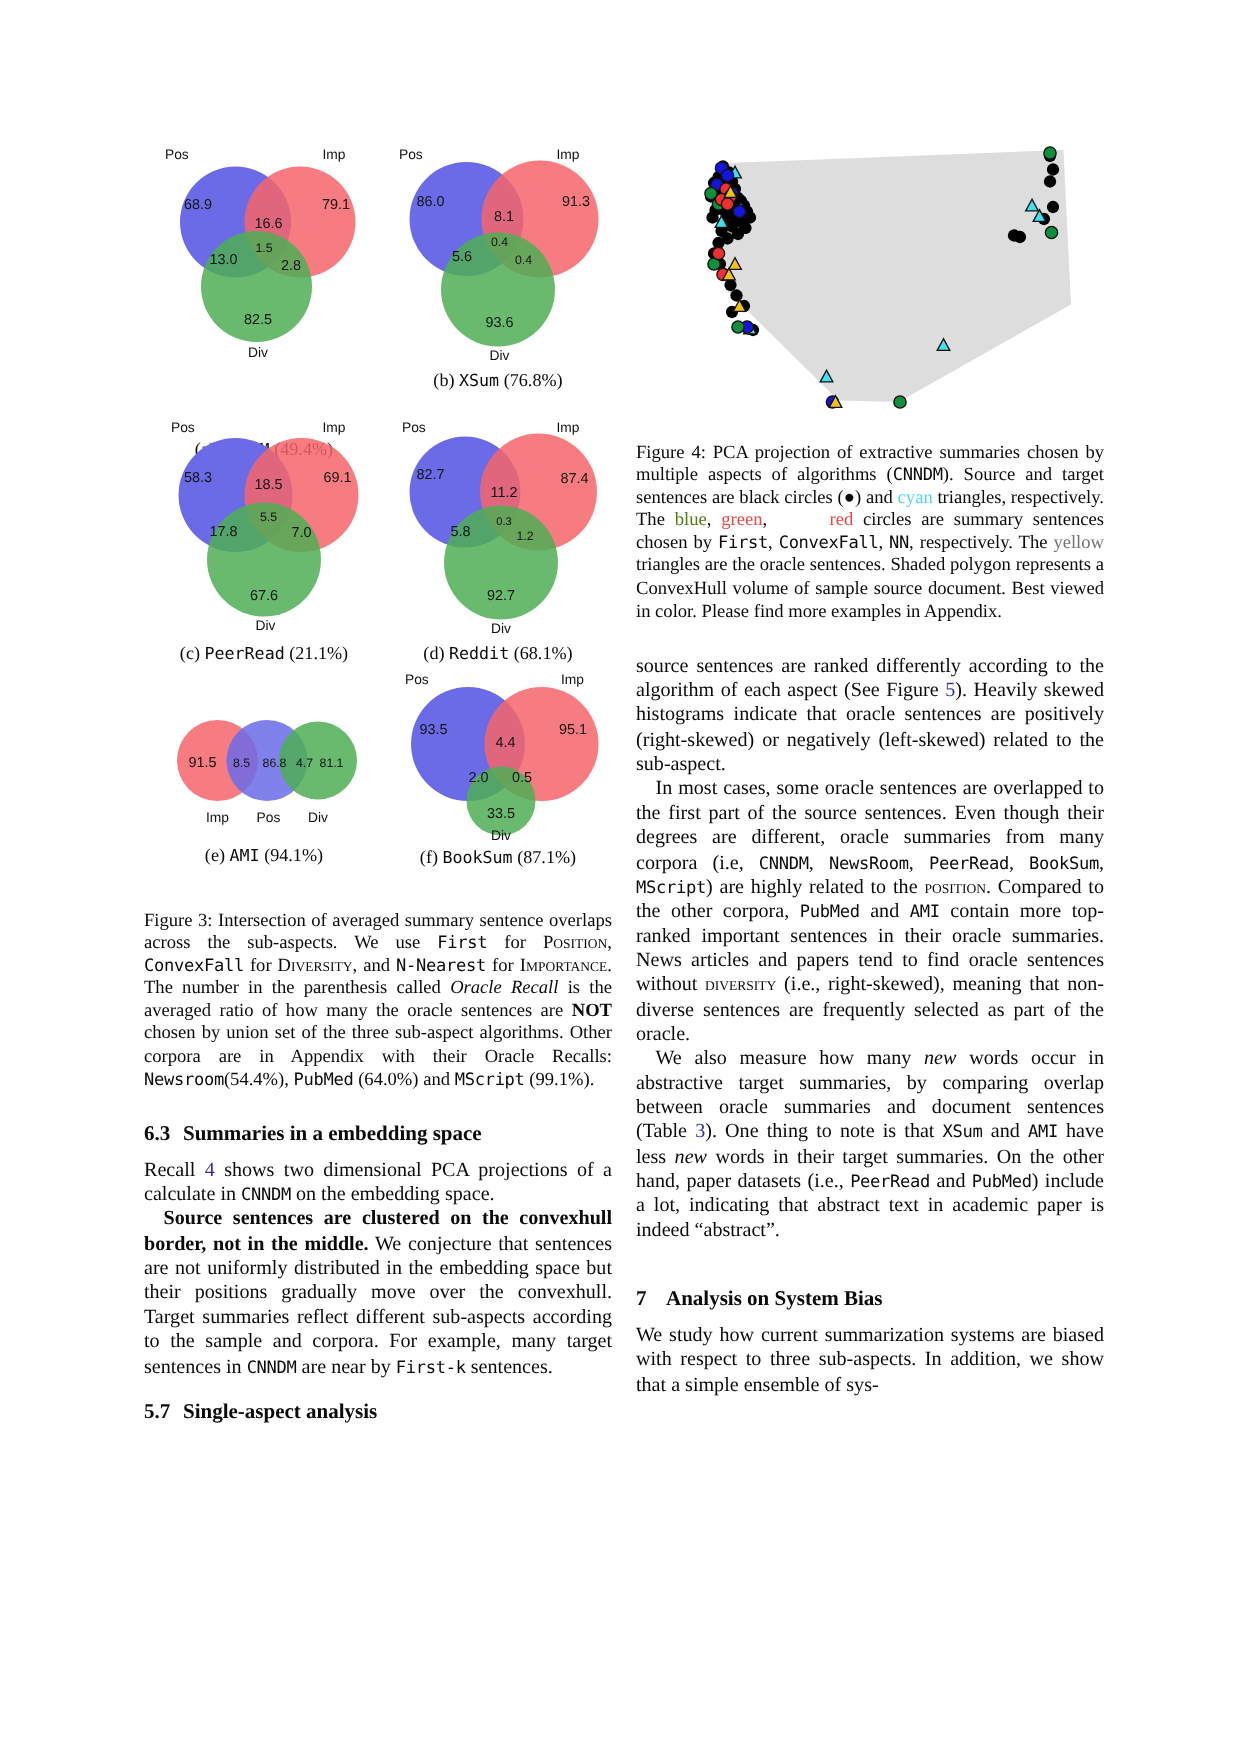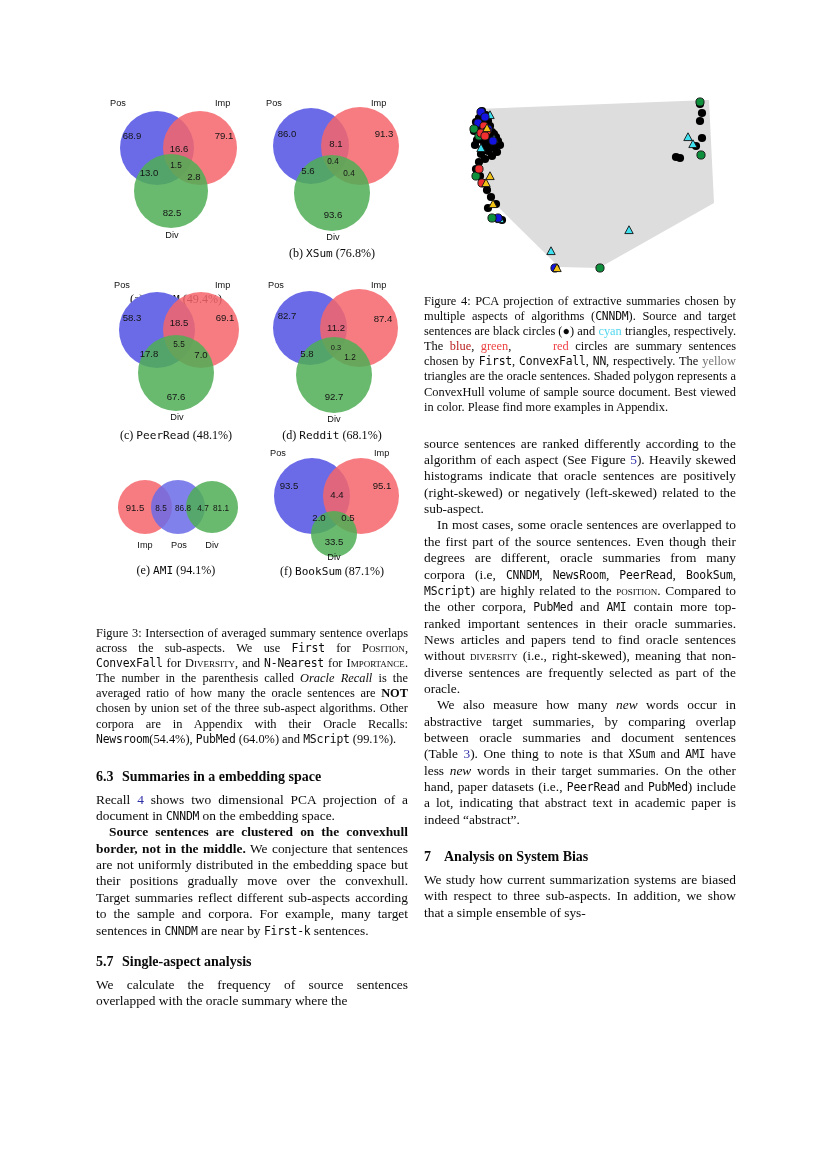--- a/index.html
+++ b/index.html
@@ -29,21 +29,21 @@
     font-weight:bold;font-size:14px;line-height:16px;
     margin:15px 0 7px 0;
   }
   .h-sec .num{display:inline-block;min-width:26px;}
   .h-sec.h7 .num{min-width:20px;}
   .tt{font-family:"DejaVu Sans Mono", monospace;font-size:11.4px;letter-spacing:-0.2px;}
   .sc{font-variant:small-caps;}
   .bold{font-weight:bold;}
   .it{font-style:italic;}
   .lnk{color:#2f2fa8;}
-  .c-blue{color:#b91c1c;}
+  .c-blue{color:#4d7c0f;}
   .c-green{color:#ef4444;}
   .c-red{color:#f0424a;margin-left:35px;}
   .c-cyan{color:#52d7ee;}
   .c-yellow{color:#737373;}
 
   
   .fig3{position:absolute;left:96px;top:88px;width:312px;height:495px;}
   .venn{position:absolute;}
   .vcap{
     position:absolute;width:100%;text-align:center;
@@ -117,21 +117,21 @@
         <circle cx="76" cy="95" r="38" fill="#4FAE55" fill-opacity="0.85"></circle>
         <text class="vnum" x="32" y="43" text-anchor="middle">58.3</text>
         <text class="vnum" x="125" y="43" text-anchor="middle">69.1</text>
         <text class="vnum" x="76" y="122" text-anchor="middle">67.6</text>
         <text class="vnum" x="79" y="48" text-anchor="middle">18.5</text>
         <text class="vnum" x="49" y="79" text-anchor="middle">17.8</text>
         <text class="vnum" x="101" y="80" text-anchor="middle">7.0</text>
         <text class="vnum sm" x="79" y="69" text-anchor="middle">5.5</text>
         <text class="vlabel" x="77" y="142" text-anchor="middle">Div</text>
       </svg>
-      <div class="vcap" style="top:150px;"><span>(c) </span><span class="mono">PeerRead</span><span> (48.1%)</span></div>
+      <div class="vcap" style="top:150px;"><span>(c) </span><span class="mono">PeerRead</span><span> (21.1%)</span></div>
     </div>
 
     <div class="venn" style="left:160px;top:190px;width:152px;height:170px;">
       <svg class="vsvg" width="152" height="150" viewBox="0 0 152 150">
         <text class="vlabel" x="12" y="10">Pos</text>
         <text class="vlabel" x="115" y="10">Imp</text>
         <circle cx="54" cy="50" r="37" fill="#6B6BE8"></circle>
         <circle cx="103" cy="50" r="39" fill="#F4656B" fill-opacity="0.85"></circle>
         <circle cx="78" cy="97" r="38" fill="#4FAE55" fill-opacity="0.85"></circle>
         <text class="vnum" x="31" y="41" text-anchor="middle">82.7</text>
@@ -175,33 +175,32 @@
         <text class="vnum" x="78" y="99" text-anchor="middle">33.5</text>
         <text class="vnum" x="81" y="52" text-anchor="middle">4.4</text>
         <text class="vnum" x="63" y="75" text-anchor="middle">2.0</text>
         <text class="vnum" x="92" y="75" text-anchor="middle">0.5</text>
         <text class="vlabel" x="78" y="114" text-anchor="middle">Div</text>
       </svg>
       <div class="vcap" style="top:118px;"><span>(f) </span><span class="mono">BookSum</span><span> (87.1%)</span></div>
     </div>
   </div>
 
-  <div class="col col-left" style="top:620px;">
+  <div class="col col-left" style="top:600px;">
 
     <div class="caption"><span>Figure 3:</span><span>  Intersection of averaged summary sentence overlaps across the sub-aspects. We use </span><span class="tt">First</span><span> for </span><span class="sc">Position</span><span>, </span><span class="tt">ConvexFall</span><span> for </span><span class="sc">Diversity</span><span>, and </span><span class="tt">N-Nearest</span><span> for </span><span class="sc">Importance</span><span>. The number in the parenthesis called </span><span class="it">Oracle Recall</span><span> is the averaged ratio of how many the oracle sentences are </span><span class="bold">NOT</span><span> chosen by union set of the three sub-aspect algorithms. Other corpora are in Appendix with their Oracle Recalls: </span><span class="tt">Newsroom</span><span>(54.4%), </span><span class="tt">PubMed</span><span> (64.0%) and </span><span class="tt">MScript</span><span> (99.1%).</span></div>
 
     <div class="h-sec" style="margin-top:22px;"><span class="num">6.3</span><span>Summaries in a embedding space</span></div>
 
-    <div class="para"><span>Recall </span><span class="lnk">4</span><span> shows two dimensional PCA projection of a document in </span><span class="tt">CNNDM</span><span> on the embedding space.</span></div>
+    <div class="para"><span>Recall </span><span class="lnk">4</span><span> shows two dimensional PCA projections of a calculate in </span><span class="tt">CNNDM</span><span> on the embedding space.</span></div>
 
     <div class="para indent"><span class="bold">Source sentences are clustered on the convexhull border, not in the middle.</span><span> We conjecture that sentences are not uniformly distributed in the embedding space but their positions gradually move over the convexhull. Target summaries reflect different sub-aspects according to the sample and corpora. For example, many target sentences in </span><span class="tt">CNNDM</span><span> are near by </span><span class="tt">First-k</span><span> sentences.</span></div>
 
     <div class="h-sec"><span class="num">5.7</span><span>Single-aspect analysis</span></div>
 
-    <div class="para">We calculate the frequency of source sentences overlapped with the oracle summary where the</div>
   </div>
 
   <div class="fig4">
     <svg width="312" height="190" viewBox="0 0 312 190">
       <polygon id="hullPoly" fill="#DDDDDD" points="53,21 285,12 290,115 175,180 135,179 60,105"></polygon>
       <g id="ptLayer">
           <circle cx="58" cy="23" r="4.1" fill="#000000"></circle>
           <circle cx="62" cy="27" r="4.1" fill="#000000"></circle>
           <circle cx="55" cy="30" r="4.1" fill="#000000"></circle>
           <circle cx="64" cy="33" r="4.1" fill="#000000"></circle>
@@ -291,18 +290,18 @@
   <div class="col col-right" style="top:288px;">
 
     <div class="caption"><span>Figure 4:</span><span>  PCA projection of extractive summaries chosen by multiple aspects of algorithms (</span><span class="tt">CNNDM</span><span>). Source and target sentences are black circles (</span><span>●</span><span>) and </span><span class="c-cyan">cyan</span><span> triangles, respectively.  The </span><span class="c-blue">blue</span><span>, </span><span class="c-green">green</span><span>, </span><span class="c-red">red</span><span> circles are summary sentences chosen by </span><span class="tt">First</span><span>, </span><span class="tt">ConvexFall</span><span>, </span><span class="tt">NN</span><span>, respectively.  The </span><span class="c-yellow">yellow</span><span> triangles are the oracle sentences.  Shaded polygon represents a ConvexHull volume of sample source document.  Best viewed in color. Please find more examples in Appendix.</span></div>
 
     <div class="para" style="margin-top:21px;"><span>source sentences are ranked differently according to the algorithm of each aspect (See Figure </span><span class="lnk">5</span><span>). Heavily skewed histograms indicate that oracle sentences are positively (right-skewed) or negatively (left-skewed) related to the sub-aspect.</span></div>
 
     <div class="para indent"><span>In most cases, some oracle sentences are overlapped to the first part of the source sentences. Even though their degrees are different, oracle summaries from many corpora (i.e, </span><span class="tt">CNNDM</span><span>, </span><span class="tt">NewsRoom</span><span>, </span><span class="tt">PeerRead</span><span>, </span><span class="tt">BookSum</span><span>, </span><span class="tt">MScript</span><span>) are highly related to the </span><span class="sc">position</span><span>. Compared to the other corpora, </span><span class="tt">PubMed</span><span> and </span><span class="tt">AMI</span><span> contain more top-ranked important sentences in their oracle summaries.  News articles and papers tend to find oracle sentences without </span><span class="sc">diversity</span><span> (i.e., right-skewed), meaning that non-diverse sentences are frequently selected as part of the oracle.</span></div>
 
     <div class="para indent"><span>We also measure how many </span><span class="it">new</span><span> words occur in abstractive target summaries, by comparing overlap between oracle summaries and document sentences (Table </span><span class="lnk">3</span><span>).  One thing to note is that </span><span class="tt">XSum</span><span> and </span><span class="tt">AMI</span><span> have less </span><span class="it">new</span><span> words in their target summaries.  On the other hand, paper datasets (i.e., </span><span class="tt">PeerRead</span><span> and </span><span class="tt">PubMed</span><span>) include a lot, indicating that abstract text in academic paper is indeed “abstract”.</span></div>
 
-    <div class="h-sec h7" style="margin-top:21px;"><span class="num">7</span><span>Analysis on System Bias</span></div>
+    <div class="h-sec h7" style="margin-top:31px;"><span class="num">7</span><span>Analysis on System Bias</span></div>
 
     <div class="para">We study how current summarization systems are biased with respect to three sub-aspects.  In addition, we show that a simple ensemble of sys-</div>
   </div>
 
 </div>
 
 </body></html>

